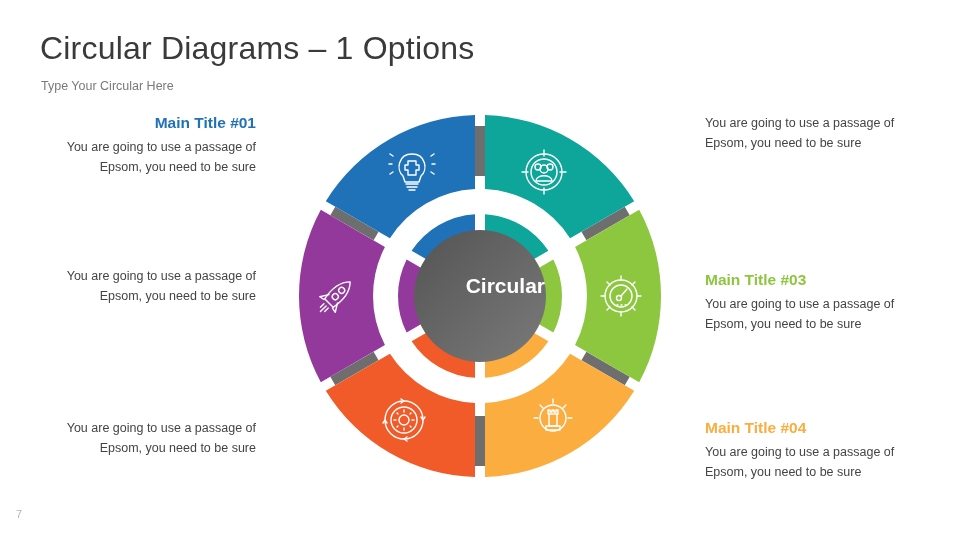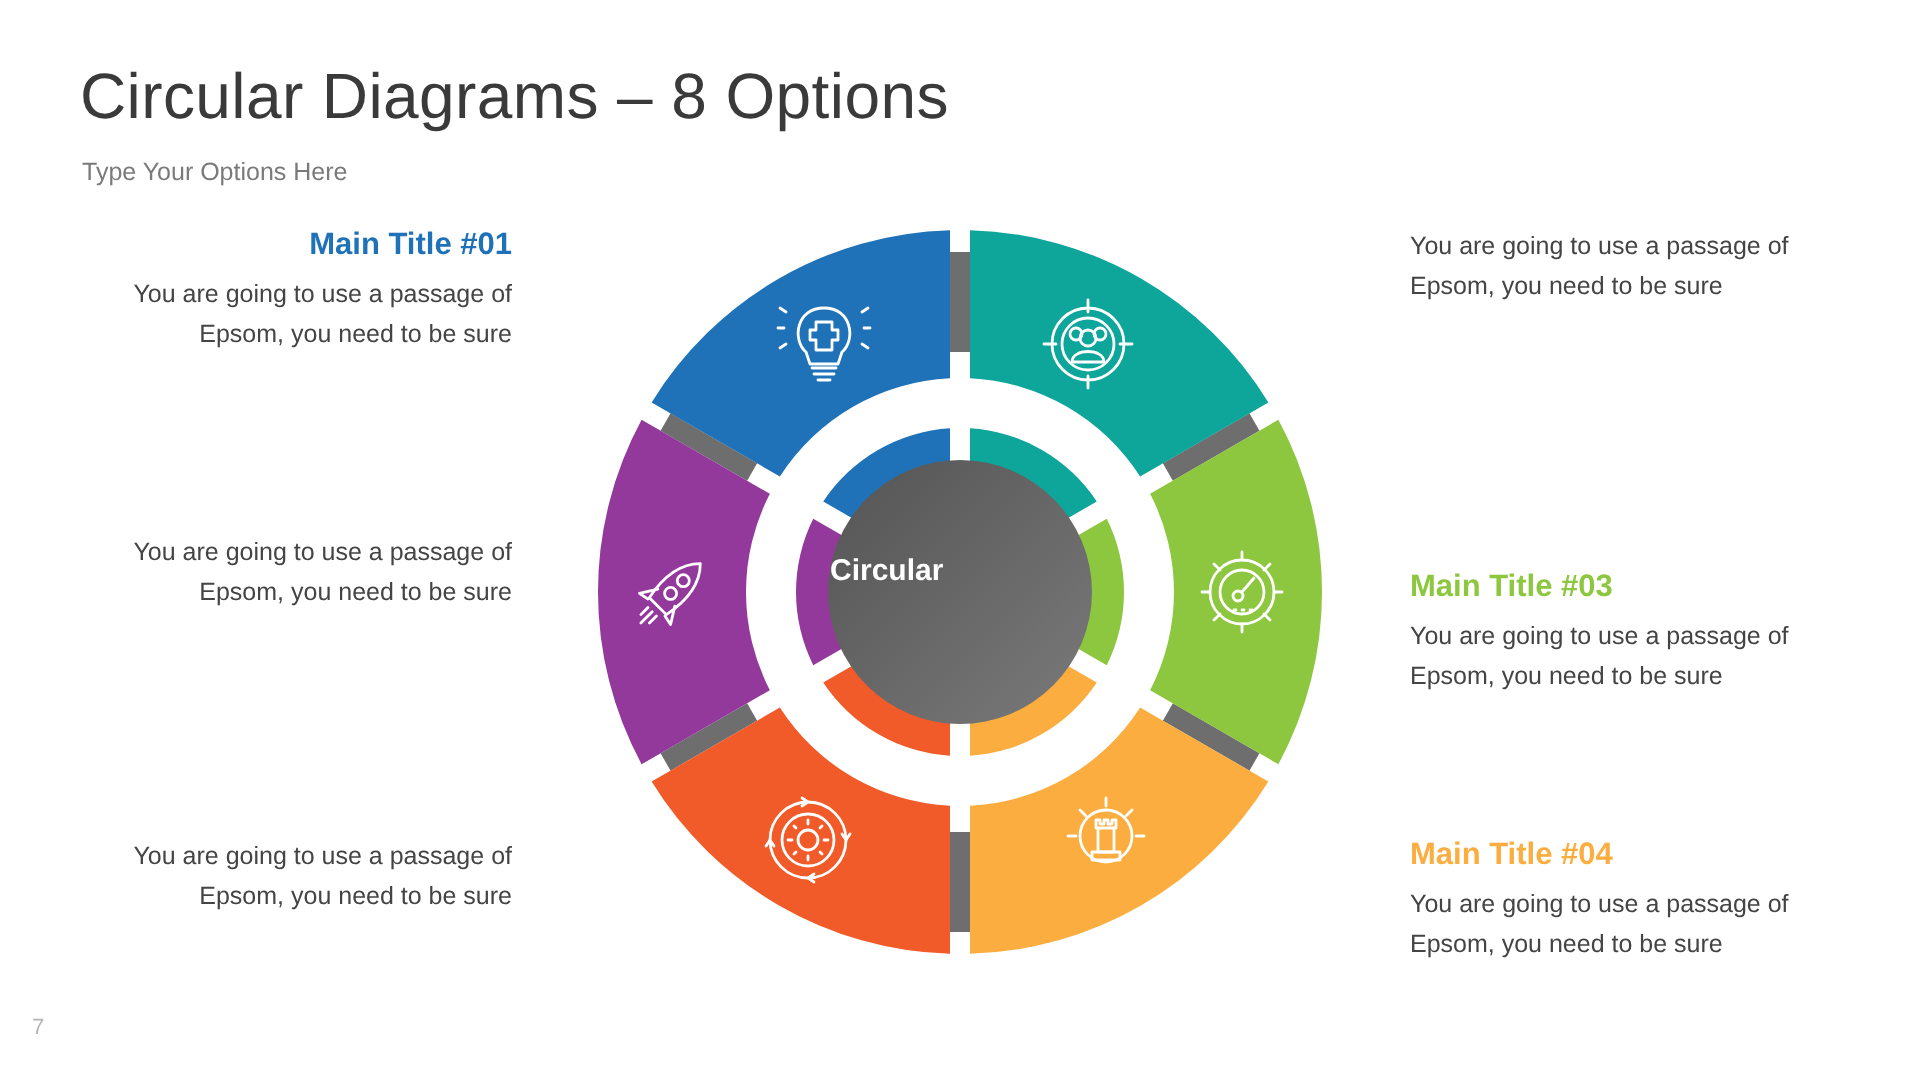--- a/index.html
+++ b/index.html
@@ -20,49 +20,49 @@
       position: absolute; left: 16px; top: 508px;
       font-size: 11px; color: #b5b5b5;
     }
     .item { position: absolute; width: 220px; }
     .item .item-title { font-size: 15.5px; font-weight: bold; margin-bottom: 4px; line-height: 20px; }
     .item .item-text { font-size: 12.5px; color: #444; line-height: 20px; }
     .item.left { text-align: right; left: 36px; }
     .item.right { text-align: left; left: 705px; }
     #diagram { position: absolute; left: 0; top: 0; }
     .center-label {
-      position: absolute; left: 415px; top: 276px; width: 130px; text-align: left;
-      color: #ffffff; font-weight: bold; font-size: 15px; line-height: 20px;
+      position: absolute; left: 415px; top: 276px; width: 130px; text-align: right;
+      color: #ffffff; font-weight: bold; font-size: 21px; line-height: 20px;
     }
   </style>
 </head>
 <body>
 
-<div class="title">Circular Diagrams – 8 Options</div>
-<div class="subtitle">Type Your Options Here</div>
+<div class="title">Circular Diagrams – 1 Options</div>
+<div class="subtitle">Type Your Circular Here</div>
 
 <div class="item left" style="top:113px;">
   <div class="item-title" style="color: rgb(31, 114, 184);">Main Title #01</div>
   <div class="item-text">You are going to use a passage of</div>
   <div class="item-text">Epsom, you need to be sure</div>
 </div>
 <div class="item left" style="top:266px;">
   <div class="item-text">You are going to use a passage of</div>
   <div class="item-text">Epsom, you need to be sure</div>
 </div>
 <div class="item left" style="top:418px;">
   <div class="item-text">You are going to use a passage of</div>
   <div class="item-text">Epsom, you need to be sure</div>
 </div>
 
 <div class="item right" style="top:113px;">
   <div class="item-text">You are going to use a passage of</div>
   <div class="item-text">Epsom, you need to be sure</div>
 </div>
-<div class="item right" style="top:284px;">
+<div class="item right" style="top:270px;">
   <div class="item-title" style="color: rgb(141, 198, 63);">Main Title #03</div>
   <div class="item-text">You are going to use a passage of</div>
   <div class="item-text">Epsom, you need to be sure</div>
 </div>
 <div class="item right" style="top:418px;">
   <div class="item-title" style="color: rgb(251, 173, 63);">Main Title #04</div>
   <div class="item-text">You are going to use a passage of</div>
   <div class="item-text">Epsom, you need to be sure</div>
 </div>
 

